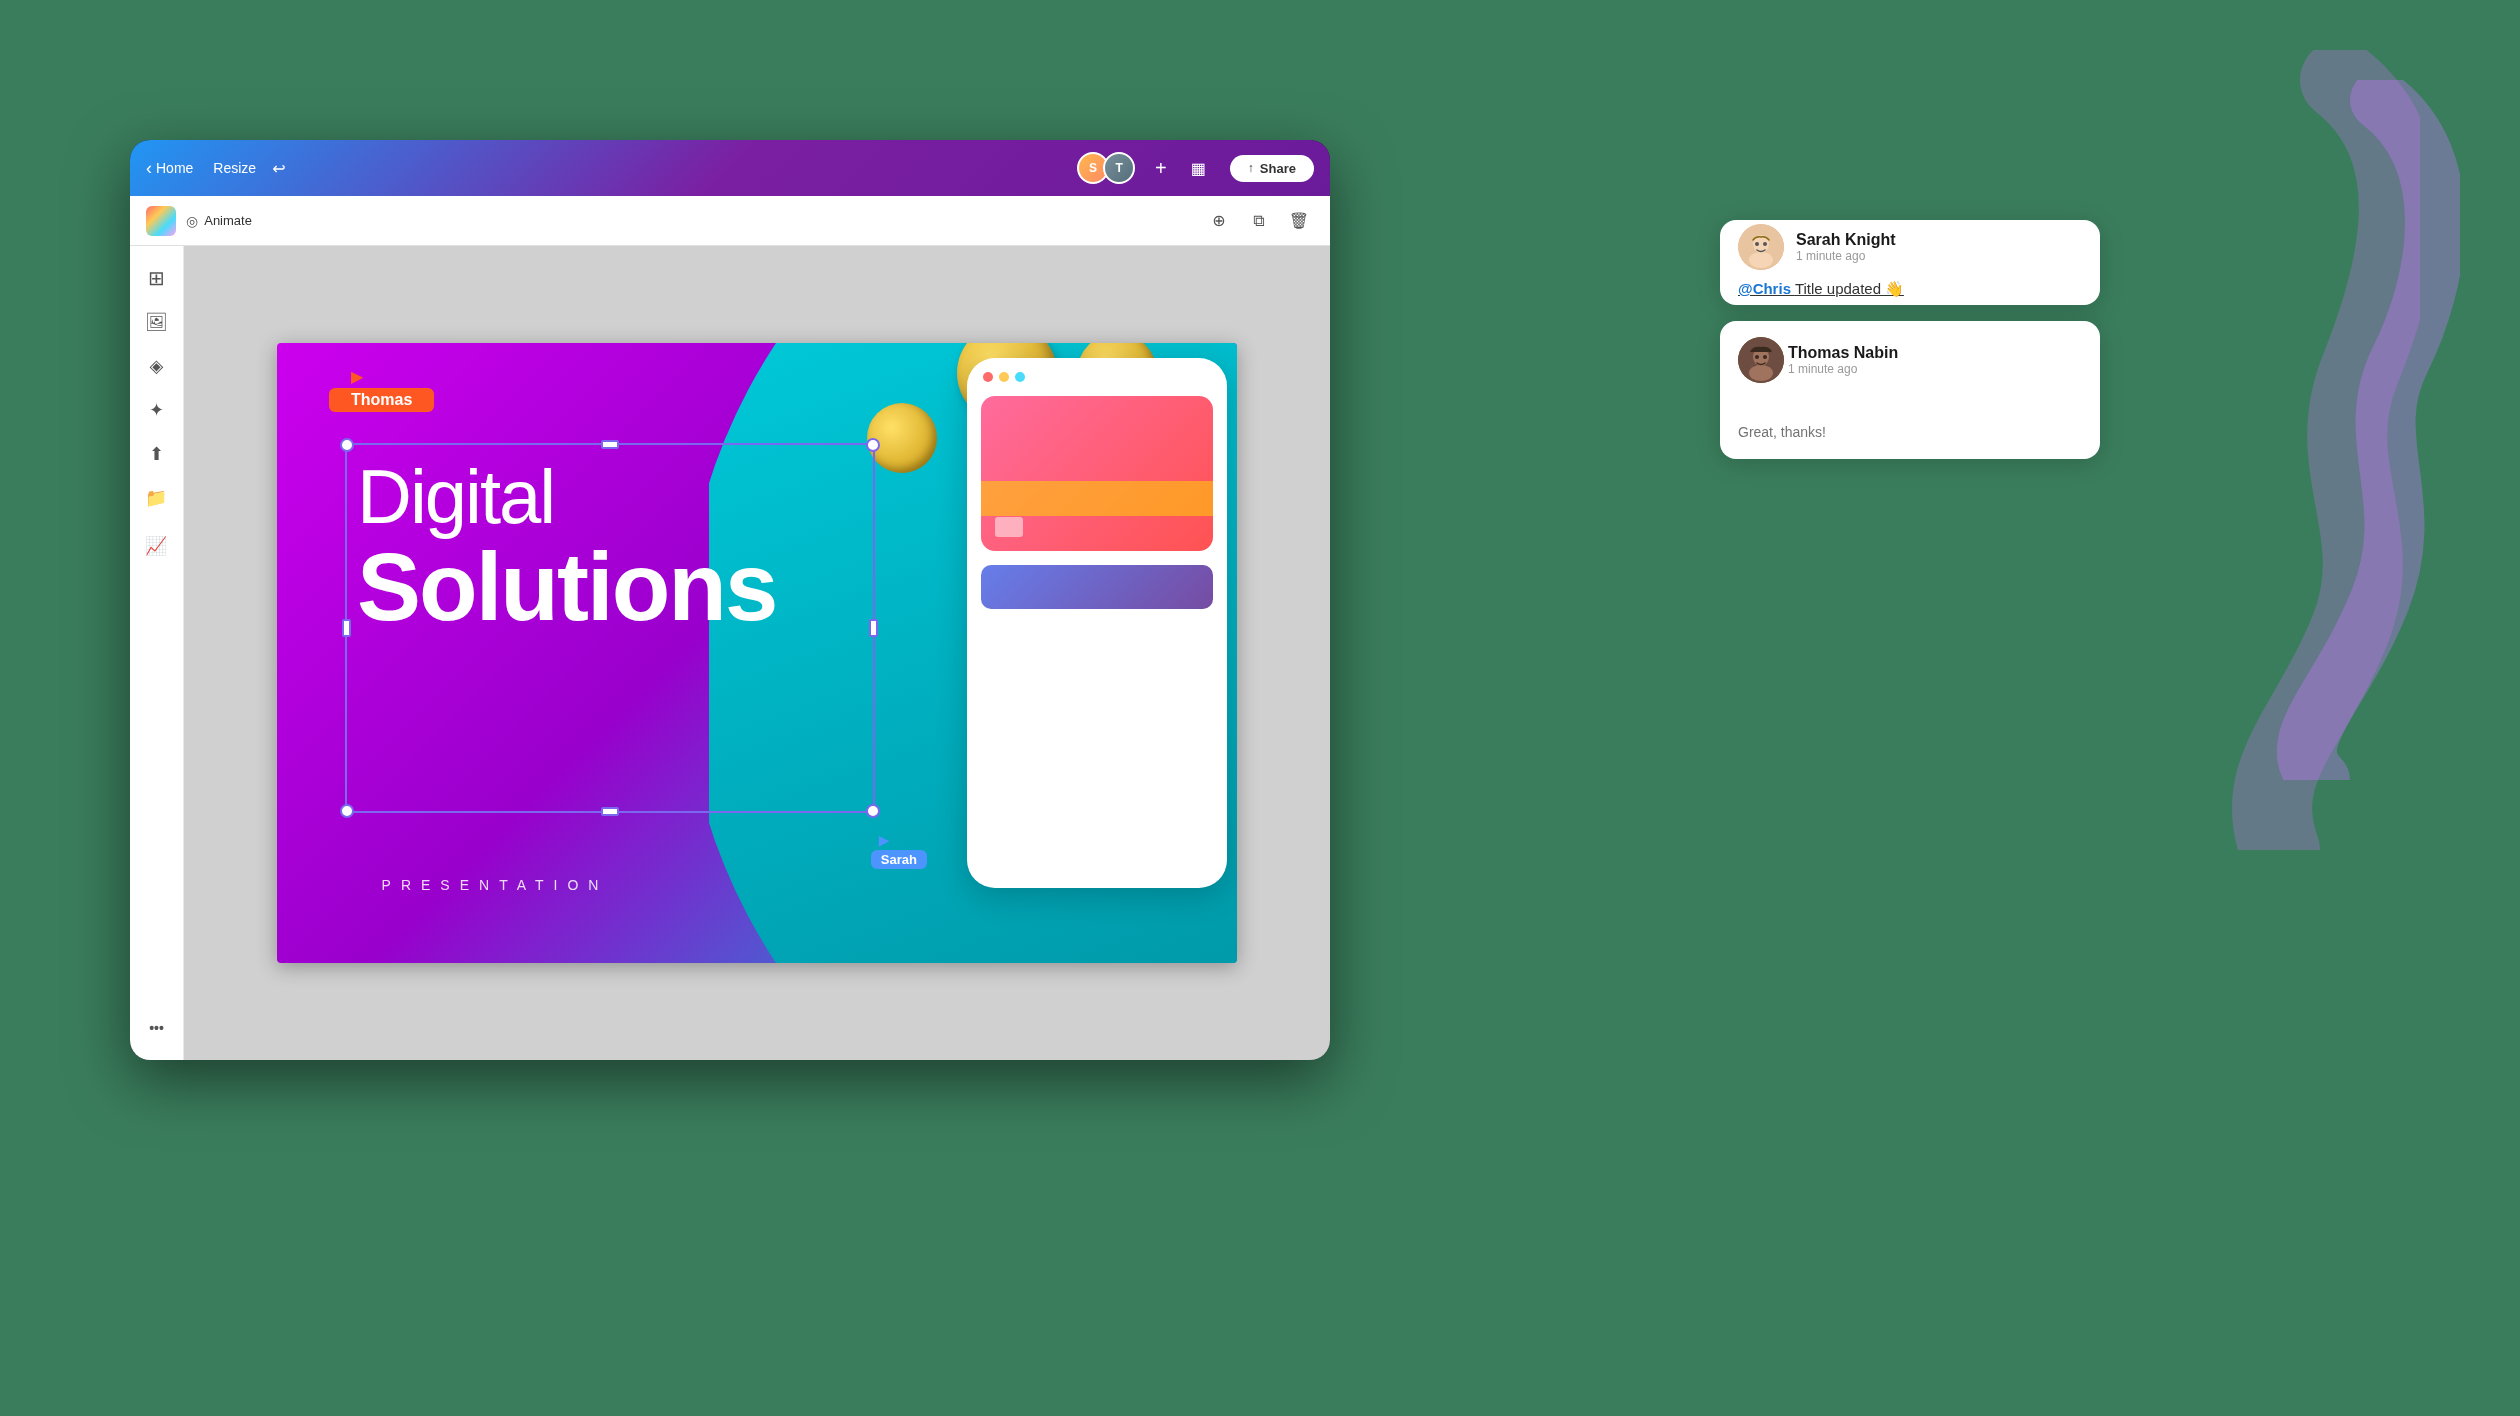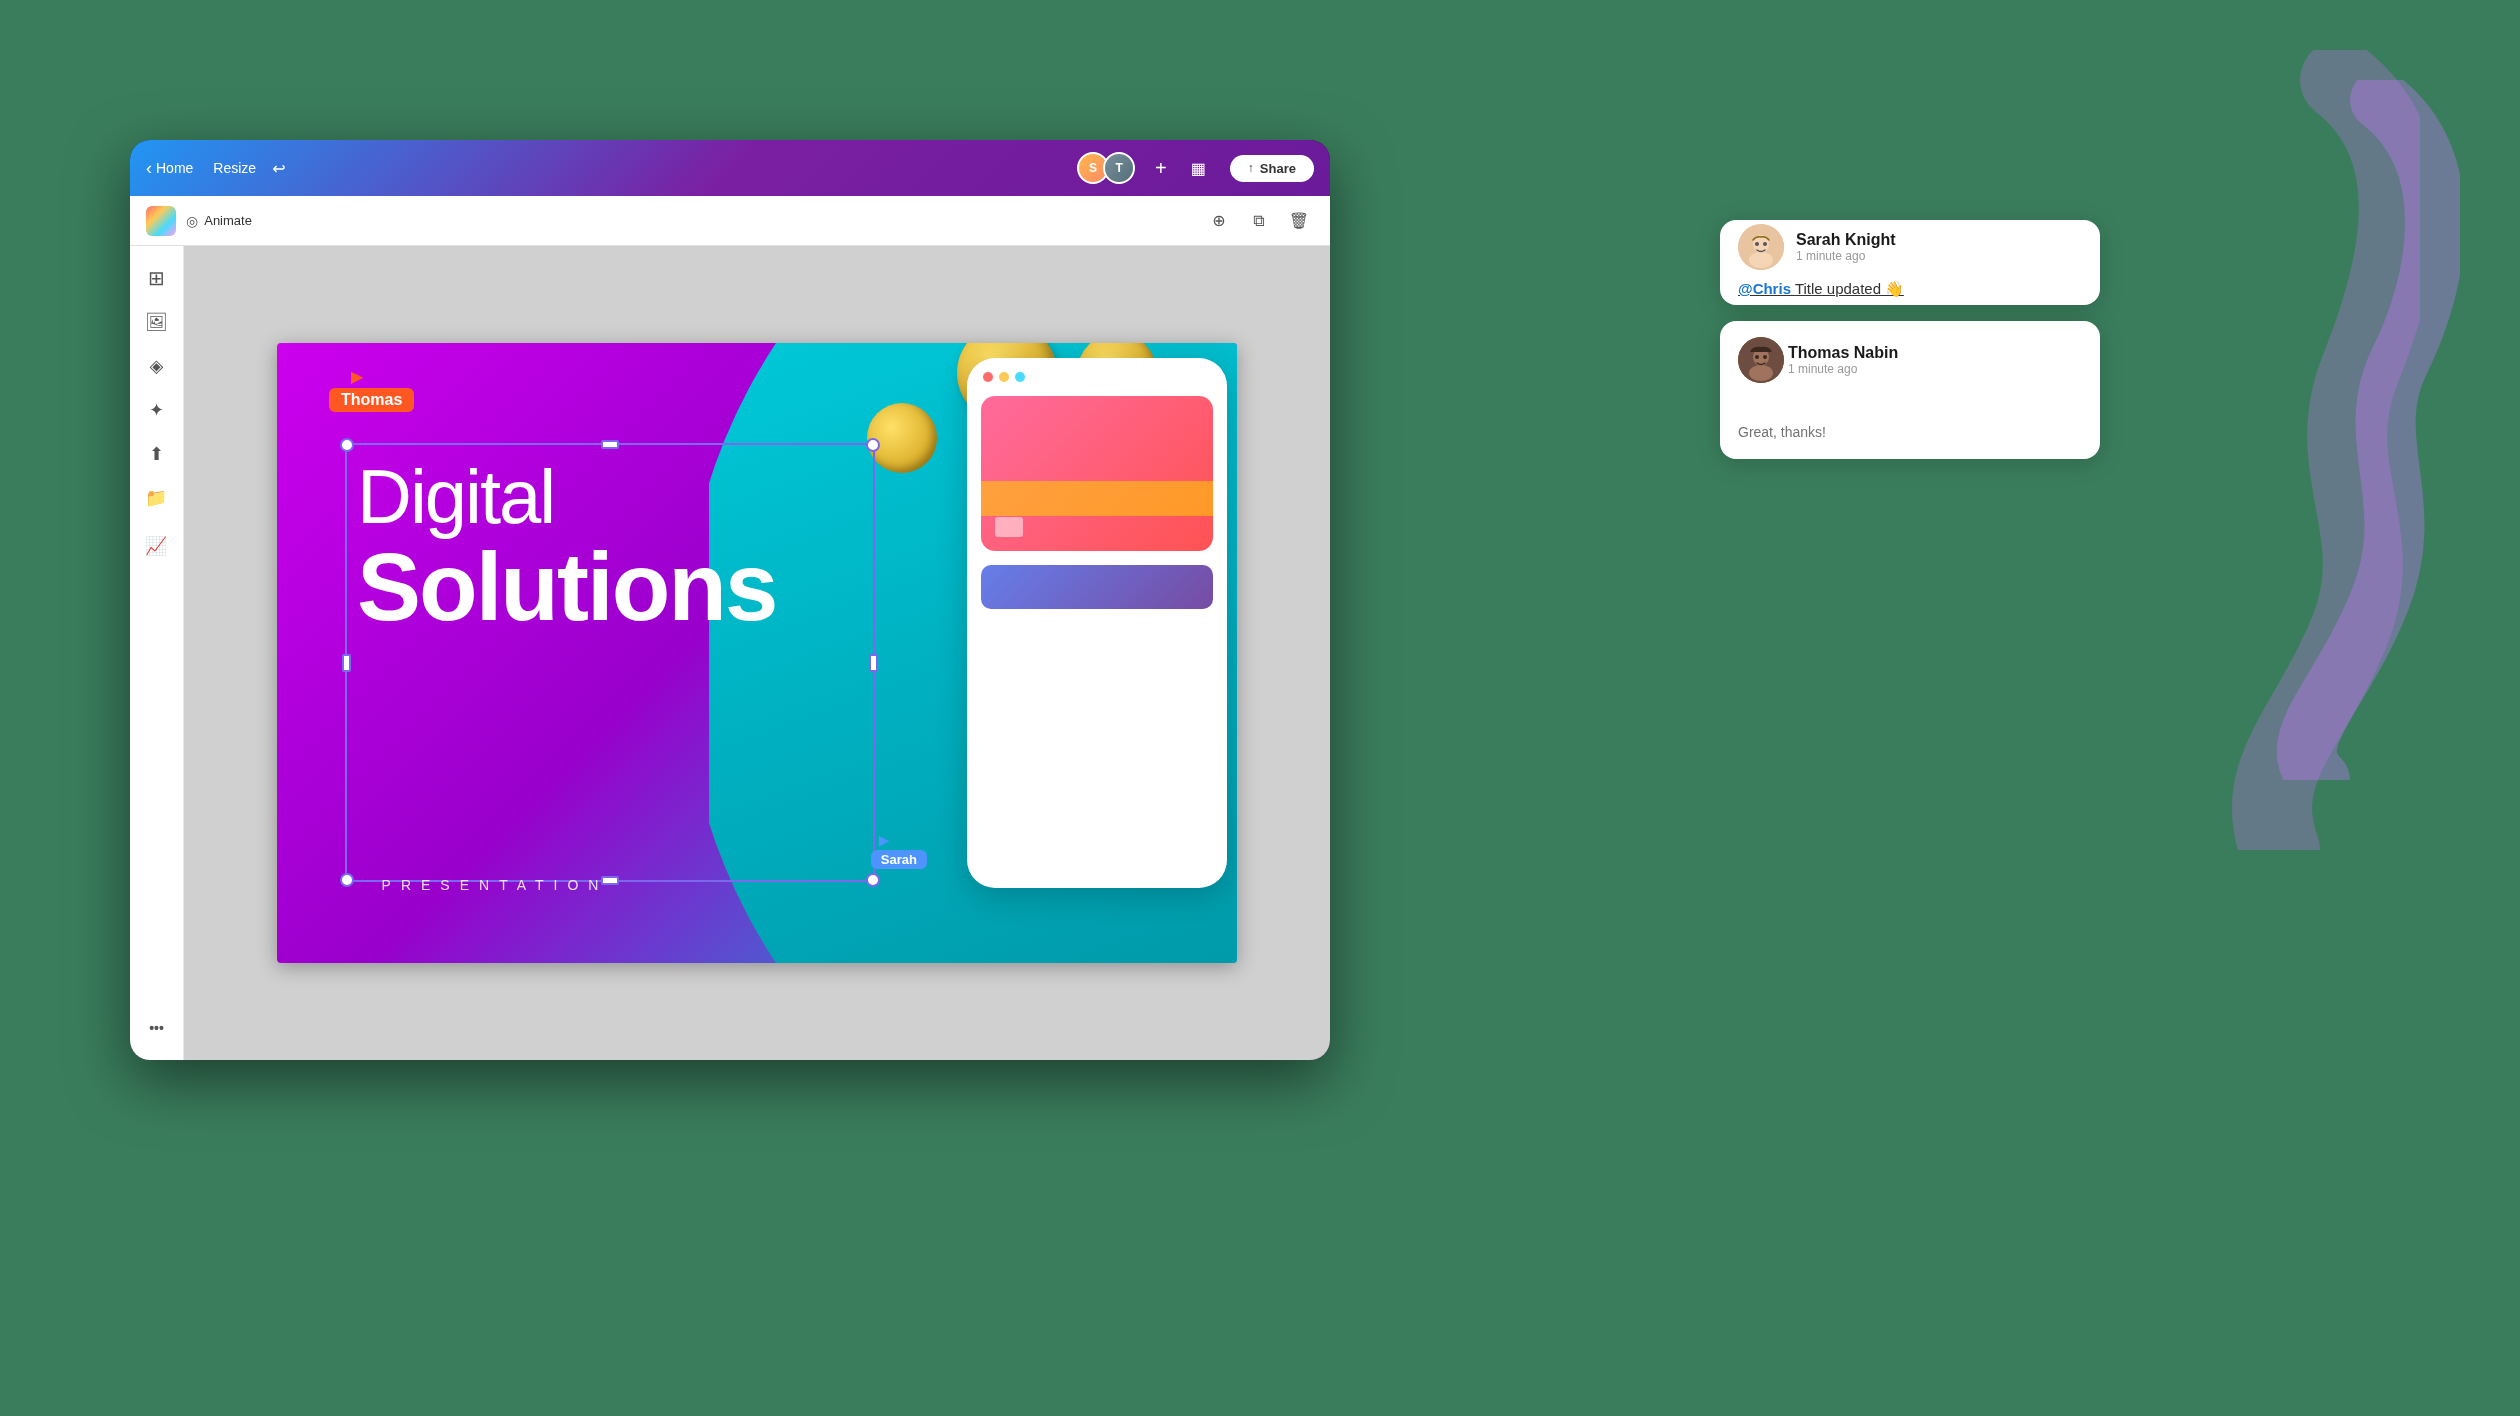--- a/index.html
+++ b/index.html
@@ -185,21 +185,21 @@
 
         <div style="position:relative;width:960px;height:620px;background:linear-gradient(135deg, #cc00ee 0%, #9900cc 45%, #00bcd4 100%);border-radius:4px;overflow:hidden;box-shadow:0 4px 20px rgba(0,0,0,0.3);">
 
           <div style="position:absolute;right:0;top:0;width:55%;height:100%;background:linear-gradient(160deg,#00c8d8 0%,#009aaa 100%);clip-path:ellipse(105% 90% at 100% 50%);"></div>
 
           <div style="position:absolute;right:180px;top:-20px;width:100px;height:100px;border-radius:50%;background:radial-gradient(circle at 35% 35%,#ffe066,#c8960c);box-shadow:inset -6px -6px 12px rgba(0,0,0,0.3),3px 3px 10px rgba(0,0,0,0.2);"></div>
           <div style="position:absolute;right:80px;top:-10px;width:80px;height:80px;border-radius:50%;background:radial-gradient(circle at 35% 35%,#ffe066,#c8960c);box-shadow:inset -4px -4px 8px rgba(0,0,0,0.3);"></div>
           <div style="position:absolute;right:300px;top:60px;width:70px;height:70px;border-radius:50%;background:radial-gradient(circle at 35% 35%,#ffe066,#c8960c);box-shadow:inset -4px -4px 8px rgba(0,0,0,0.3);"></div>
           <div style="position:absolute;right:120px;top:80px;width:90px;height:90px;border-radius:50%;background:radial-gradient(circle at 35% 35%,#ffe066,#c8960c);box-shadow:inset -4px -4px 8px rgba(0,0,0,0.3);"></div>
 
-          <div style="position:absolute;left:68px;top:100px;width:530px;height:439px;border:2px solid #7b68ee;border-radius:2px;">
+          <div style="position:absolute;left:68px;top:100px;width:530px;height:370px;border:2px solid #7b68ee;border-radius:2px;">
 
             <div style="position:absolute;top:-7px;left:-7px;width:14px;height:14px;background:white;border:2px solid #7b68ee;border-radius:50%;"></div>
             <div style="position:absolute;top:-7px;right:-7px;width:14px;height:14px;background:white;border:2px solid #7b68ee;border-radius:50%;"></div>
             <div style="position:absolute;bottom:-7px;left:-7px;width:14px;height:14px;background:white;border:2px solid #7b68ee;border-radius:50%;"></div>
             <div style="position:absolute;bottom:-7px;right:-7px;width:14px;height:14px;background:white;border:2px solid #7b68ee;border-radius:50%;"></div>
             <div style="position:absolute;top:-5px;left:50%;transform:translateX(-50%);width:18px;height:9px;background:white;border:2px solid #7b68ee;border-radius:2px;"></div>
             <div style="position:absolute;bottom:-5px;left:50%;transform:translateX(-50%);width:18px;height:9px;background:white;border:2px solid #7b68ee;border-radius:2px;"></div>
             <div style="position:absolute;top:50%;left:-5px;transform:translateY(-50%);width:9px;height:18px;background:white;border:2px solid #7b68ee;border-radius:2px;"></div>
             <div style="position:absolute;top:50%;right:-5px;transform:translateY(-50%);width:9px;height:18px;background:white;border:2px solid #7b68ee;border-radius:2px;"></div>
 
@@ -222,21 +222,21 @@
             <div style="margin:0 14px;background:linear-gradient(135deg,#ff6b9d,#ff5252);border-radius:14px;height:155px;position:relative;overflow:hidden;">
               <div style="position:absolute;bottom:35px;left:0;right:0;height:35px;background:rgba(255,210,0,0.55);"></div>
               <div style="position:absolute;bottom:14px;left:14px;width:28px;height:20px;background:rgba(255,255,255,0.5);border-radius:3px;"></div>
             </div>
 
             <div style="margin:14px;background:linear-gradient(135deg,#667eea,#764ba2);border-radius:10px;height:44px;"></div>
           </div>
 
           <div style="position:absolute;top:24px;left:52px;display:flex;flex-direction:column;align-items:flex-start;gap:2px;">
             <div style="margin-left:22px;color:#ff5722;font-size:16px;">▶</div>
-            <div style="background:#ff5722;color:white;padding:3px 12px;border-radius:6px;font-size:16px;font-weight:700;">
+            <div style="background:#ff5722;color:white;padding:3px 22px;border-radius:6px;font-size:16px;font-weight:700;">
               <span>Thomas</span>
             </div>
           </div>
 
           <div style="position:absolute;bottom:94px;right:310px;display:flex;flex-direction:column;align-items:flex-start;gap:2px;">
             <div style="margin-left:8px;color:#4d94ff;font-size:14px;">▶</div>
             <div style="background:#4d94ff;color:white;padding:2px 10px;border-radius:6px;font-size:13px;font-weight:700;">
               <span>Sarah</span>
             </div>
           </div>

